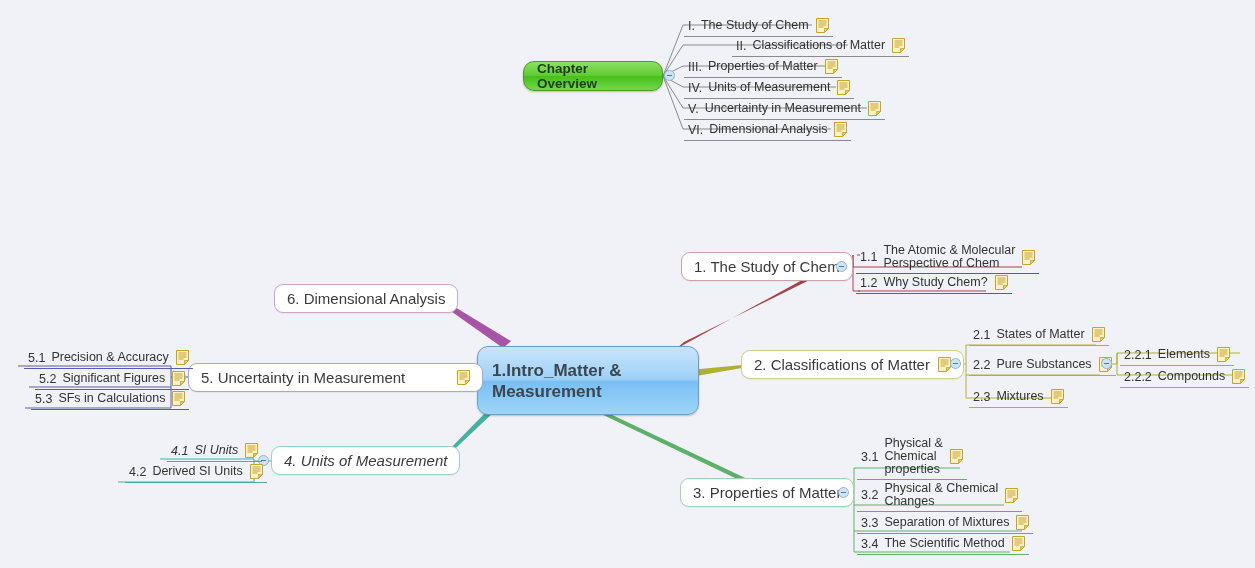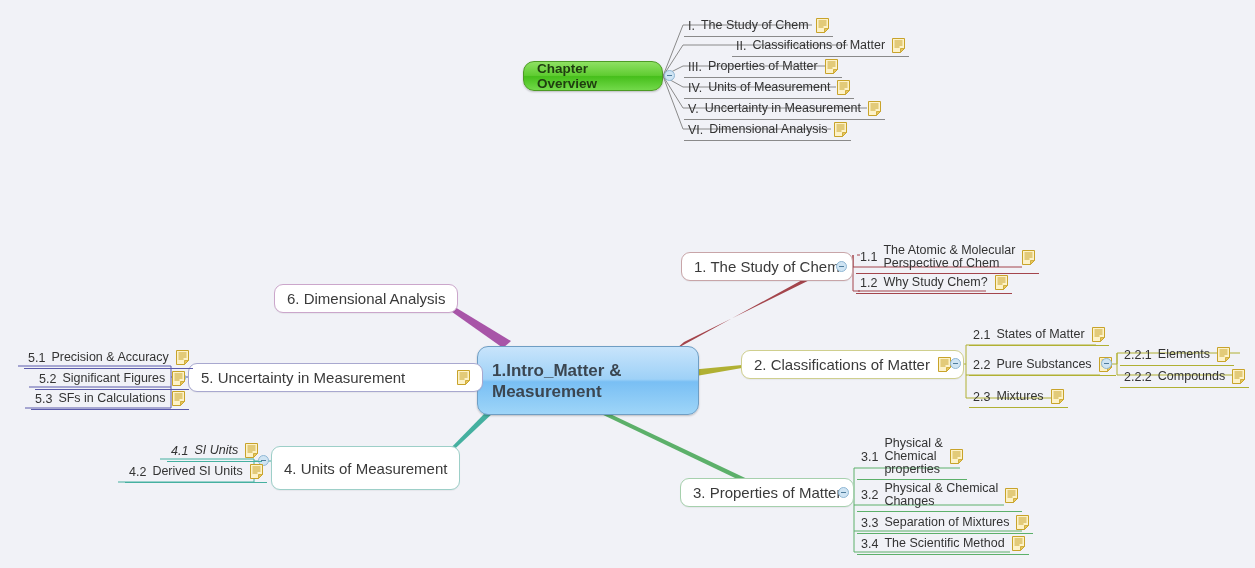--- a/index.html
+++ b/index.html
@@ -487,21 +487,21 @@
           <path d="M12.5 10.5 H8.5 V14.5 Z" fill="#e8c55a" stroke="#c8a32a" stroke-width="0.8"></path>
           <g stroke="#c8a32a" stroke-width="1">
             <path d="M2.5 3 H10.5"></path>
             <path d="M2.5 5 H10.5"></path>
             <path d="M2.5 7 H10.5"></path>
             <path d="M2.5 9 H7.5"></path>
           </g>
         </svg></span>
   </div>
 
-  <div class="node main-node" style="left:271px; top:446px; height:44px; border-color:#9dcfc8;">
+  <div class="node main-node" style="left:271px; top:446px; height:29px; border-color:#9dcfc8;font-style:italic;">
     <span>4.  Units of Measurement</span>
   </div>
   <div class="toggle" style="left:258px; top:455px;"></div>
 
   <div class="sub-node" style="left: 167px; top: 442px; border-bottom: 1px solid rgb(69, 176, 160); font-style: italic;">
     <span class="num">4.1</span>
     <span class="txt">SI Units</span>
     <span class="note-icon"><svg viewBox="0 0 13 15" width="13" height="15" xmlns="http://www.w3.org/2000/svg">
           <path d="M0.5 0.5 H12.5 V10.5 L8.5 14.5 H0.5 Z" fill="#fdf2c8" stroke="#c8a32a" stroke-width="1"></path>
           <path d="M12.5 10.5 H8.5 V14.5 Z" fill="#e8c55a" stroke="#c8a32a" stroke-width="0.8"></path>

